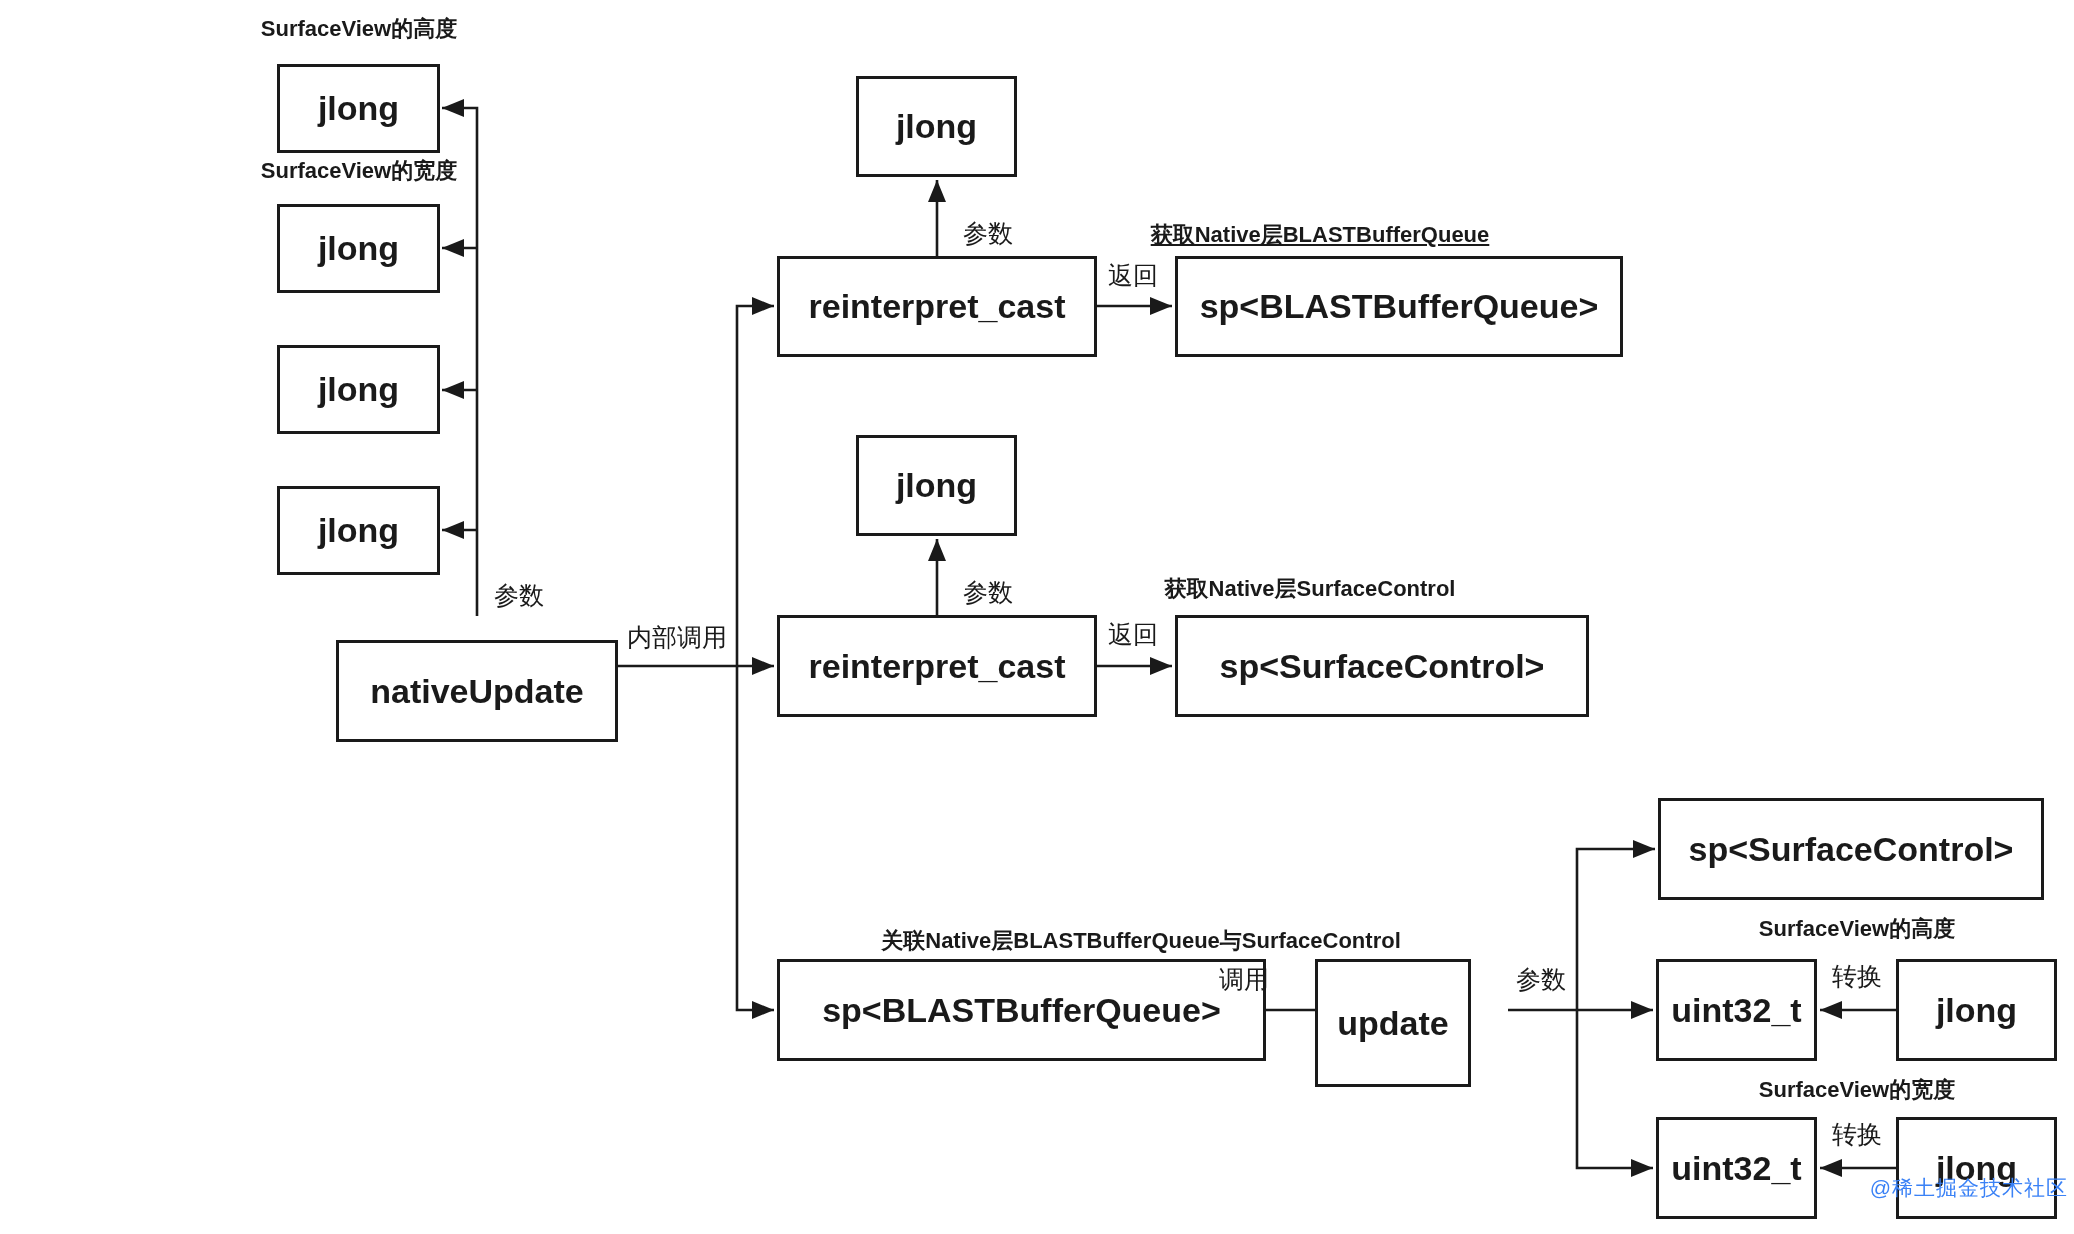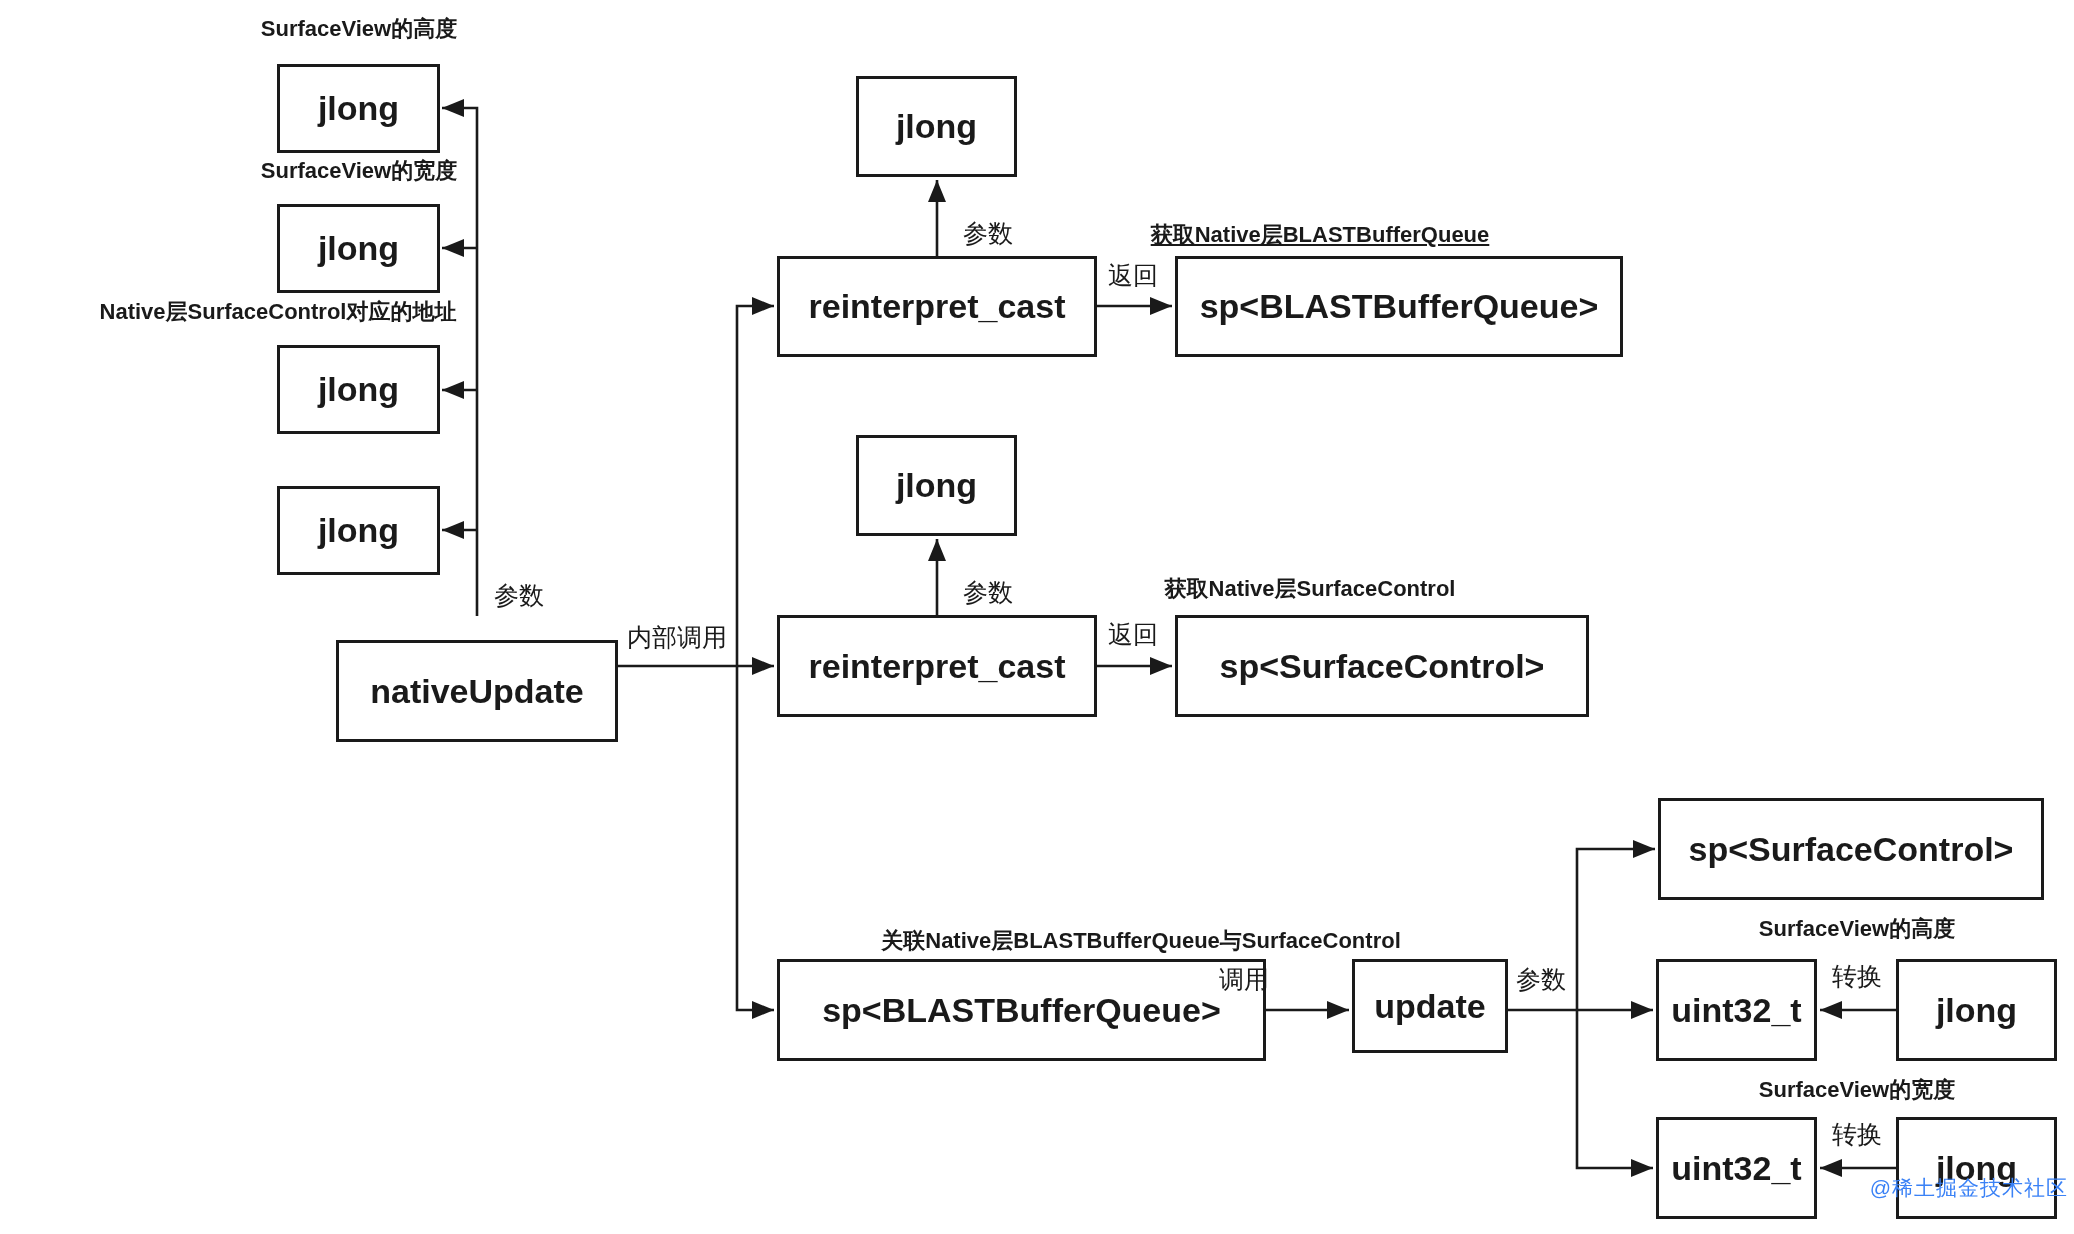--- a/index.html
+++ b/index.html
@@ -85,21 +85,20 @@
       <path d="M1896,1168 L1820,1168" marker-end="url(#ah)"></path>
     </g>
   </svg>
 
   <div class="cap" style="left:359px; top:14px;">SurfaceView的高度</div>
   <div class="node" style="left:277px; top:64px; width:163px; height:89px;">jlong</div>
 
   <div class="cap" style="left:359px; top:156px;">SurfaceView的宽度</div>
   <div class="node" style="left:277px; top:204px; width:163px; height:89px;">jlong</div>
 
-  <div class="cap" style="left:278px; top:297px;">Native层SurfaceControl对应的地址</div>
   <div class="node" style="left:277px; top:345px; width:163px; height:89px;">jlong</div>
 
   <div class="node" style="left:277px; top:486px; width:163px; height:89px;">jlong</div>
 
   <div class="elabel" style="left:519px; top:579px;">参数</div>
 
   <div class="node" style="left:336px; top:615px; width:282px; height:102px;margin-top:25px;">nativeUpdate</div>
 
   <div class="elabel" style="left:677px; top:621px;">内部调用</div>
 
@@ -113,21 +112,21 @@
   <div class="node" style="left:856px; top:435px; width:161px; height:101px;">jlong</div>
   <div class="elabel" style="left:988px; top:576px;">参数</div>
   <div class="node" style="left:777px; top:615px; width:320px; height:102px;">reinterpret_cast</div>
   <div class="elabel" style="left:1133px; top:618px;">返回</div>
   <div class="cap" style="left:1310px; top:574px;">获取Native层SurfaceControl</div>
   <div class="node" style="left:1175px; top:615px; width:414px; height:102px;">sp&lt;SurfaceControl&gt;</div>
 
   <div class="cap" style="left:1141px; top:926px;">关联Native层BLASTBufferQueue与SurfaceControl</div>
   <div class="node" style="left:777px; top:959px; width:489px; height:102px;">sp&lt;BLASTBufferQueue&gt;</div>
   <div class="elabel" style="left:1244px; top:963px;">调用</div>
-  <div class="node" style="left:1352px; top:959px; width:156px; height:94px;">update</div>
+  <div class="node" style="left:1315px; top:959px; width:156px; height:128px;">update</div>
   <div class="elabel" style="left:1541px; top:963px;">参数</div>
 
   <div class="node" style="left:1658px; top:798px; width:386px; height:102px;">sp&lt;SurfaceControl&gt;</div>
 
   <div class="cap" style="left:1857px; top:914px;">SurfaceView的高度</div>
   <div class="node" style="left:1656px; top:959px; width:161px; height:102px;">uint32_t</div>
   <div class="elabel" style="left:1857px; top:960px;">转换</div>
   <div class="node" style="left:1896px; top:959px; width:161px; height:102px;">jlong</div>
 
   <div class="cap" style="left:1857px; top:1075px;">SurfaceView的宽度</div>

